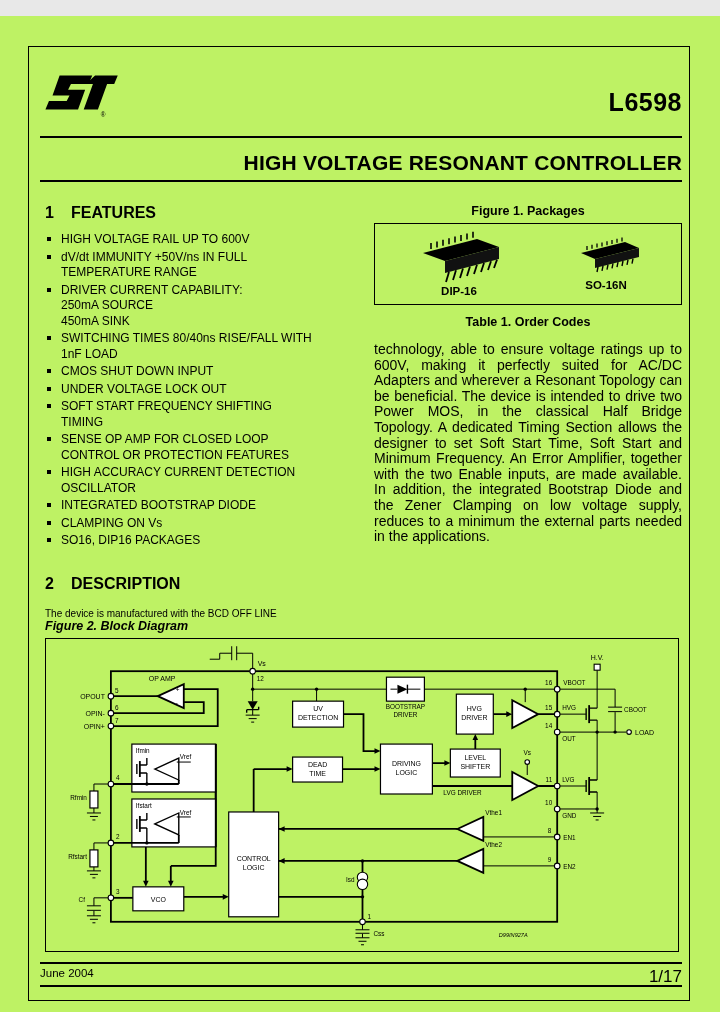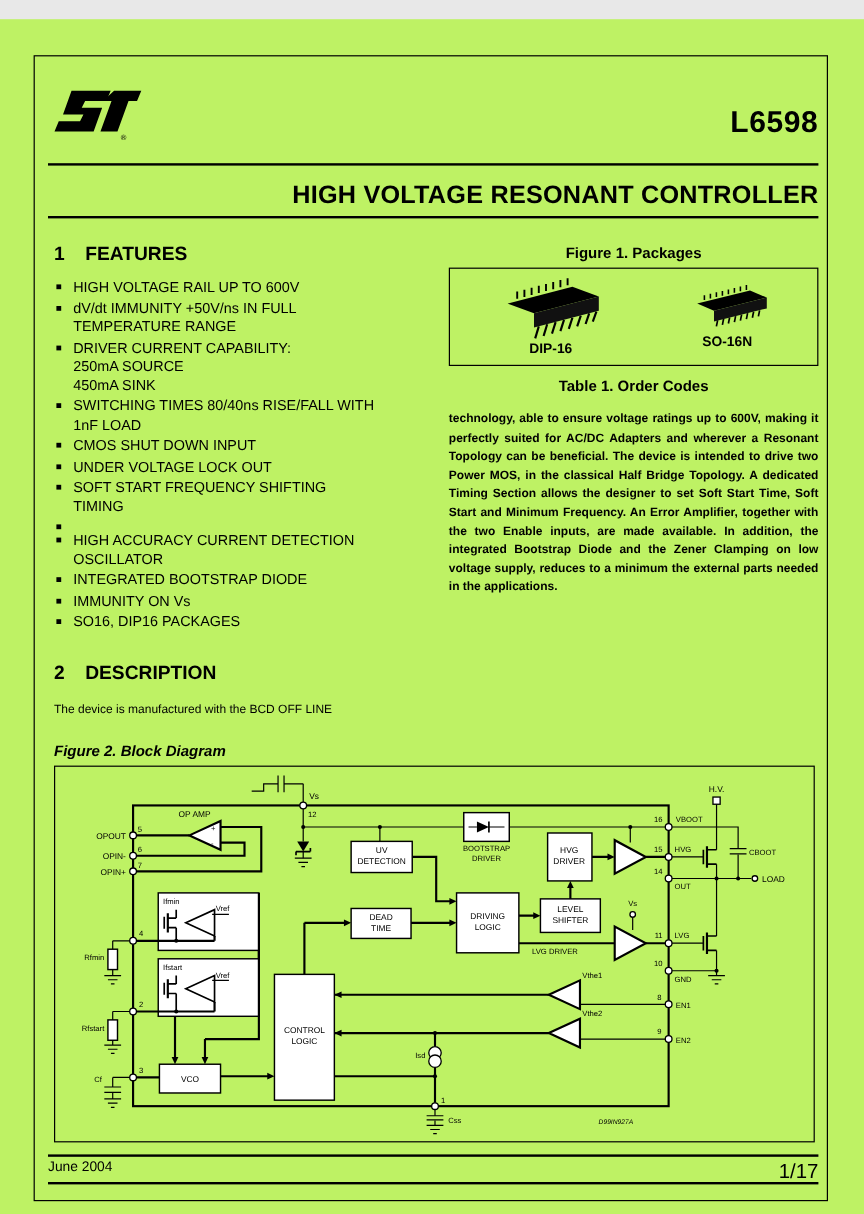--- a/index.html
+++ b/index.html
@@ -24,21 +24,21 @@
   .desc-head{margin-top:26px !important;}
   .intro{margin-top:13px;font-size:10px;line-height:15px;}
   .figcap{font-size:12.5px;font-weight:bold;text-align:center;}
   .pkgbox{margin-top:5px;border:1.5px solid #000;height:80px;display:flex;align-items:center;justify-content:space-around;padding:0 6px;}
   .pkg{display:flex;flex-direction:column;align-items:center;}
   .pkg .plabel{font-size:11.5px;font-weight:bold;margin-top:2px;}
   .tabcap{margin-top:10px;}
   table.order{margin-top:4px;width:100%;border-collapse:collapse;}
   table.order th,table.order td{border:1.2px solid #000;text-align:center;font-size:11.5px;padding:2px 2px 3px 2px;}
   table.order th{font-weight:bold;font-size:12px;}
-  .bodytext{margin-top:13px;font-size:10px;line-height:15.6px;text-align:justify;font-weight:bold;}
+  .bodytext{margin-top:13px;font-size:14px;line-height:15.6px;text-align:justify;}
   .fig2cap{left:45px;top:603px;font-size:12.5px;font-weight:bold;font-style:italic;}
   .diagbox{left:45px;top:622px;width:632px;height:312px;border:1.5px solid #000;}
   .footrule1{top:946px;height:1.5px;}
   .footrule2{top:969px;height:1.5px;}
   .footL{left:40px;top:951px;font-size:11.5px;}
   .footR{right:38px;top:951px;font-size:17px;}
   
   svg text{font-family:"Liberation Sans",sans-serif;fill:#000;}
   .w{stroke:#000;stroke-width:1;fill:none;}
   .w2{stroke:#000;stroke-width:1.8;fill:none;}
@@ -102,33 +102,35 @@
           <span class="blt"></span>
           <span class="ftx">UNDER VOLTAGE LOCK OUT</span>
         </li>
       <li>
           <span class="blt"></span>
           <span class="ftx">SOFT START FREQUENCY SHIFTING
 TIMING</span>
         </li>
       <li>
           <span class="blt"></span>
+          <span class="ftx">SENSE OP AMP FOR CLOSED LOOP
+CONTROL OR PROTECTION FEATURES</span>
         </li>
       <li>
           <span class="blt"></span>
           <span class="ftx">HIGH ACCURACY CURRENT DETECTION
 OSCILLATOR</span>
         </li>
       <li>
           <span class="blt"></span>
           <span class="ftx">INTEGRATED BOOTSTRAP DIODE</span>
         </li>
       <li>
           <span class="blt"></span>
-          <span class="ftx">IMMUNITY ON Vs</span>
+          <span class="ftx">CLAMPING ON Vs</span>
         </li>
       <li>
           <span class="blt"></span>
           <span class="ftx">SO16, DIP16 PACKAGES</span>
         </li>
     </ul>
     <h2 class="sec desc-head"><span class="num">2</span><span>DESCRIPTION</span></h2>
     <div class="intro">The device is manufactured with the BCD OFF LINE</div>
   </div>
 

